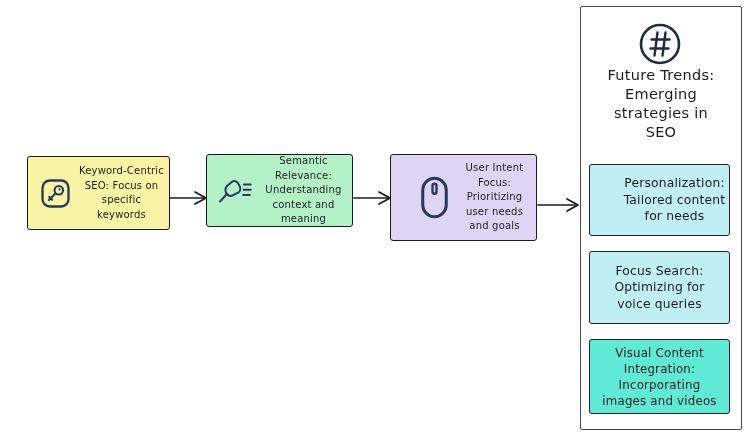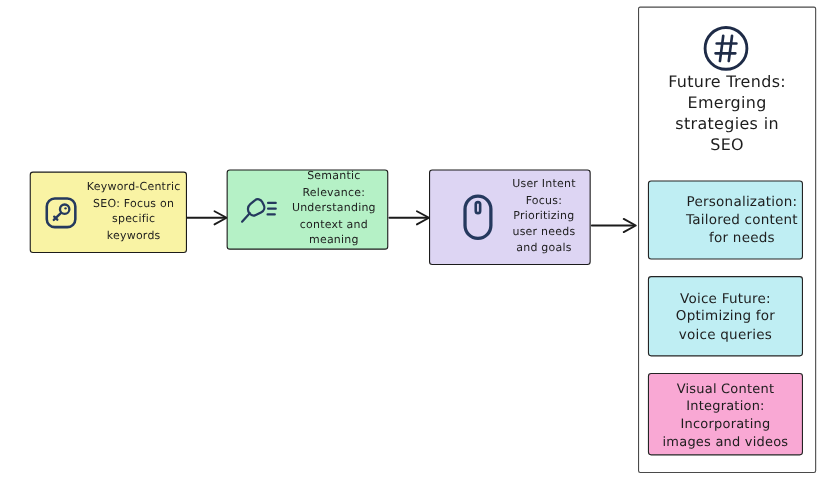--- a/index.html
+++ b/index.html
@@ -179,26 +179,26 @@
       <div>SEO</div>
     </div>
 
     <div class="card cardA" style="background: rgb(191, 238, 243);">
       <div>Personalization:</div>
       <div>Tailored content</div>
       <div>for needs</div>
     </div>
 
     <div class="card cardB" style="background: rgb(191, 238, 243);">
-      <div>Voice Future:</div>
+      <div>Focus Search:</div>
       <div>Optimizing for</div>
       <div>voice queries</div>
     </div>
 
-    <div class="card cardC" style="background: #f9a8d4;">
+    <div class="card cardC" style="background: #5eead4;">
       <div>Visual Content</div>
       <div>Integration:</div>
       <div>Incorporating</div>
       <div>images and videos</div>
     </div>
   </div>
 
 </div>
 
 </body></html>

